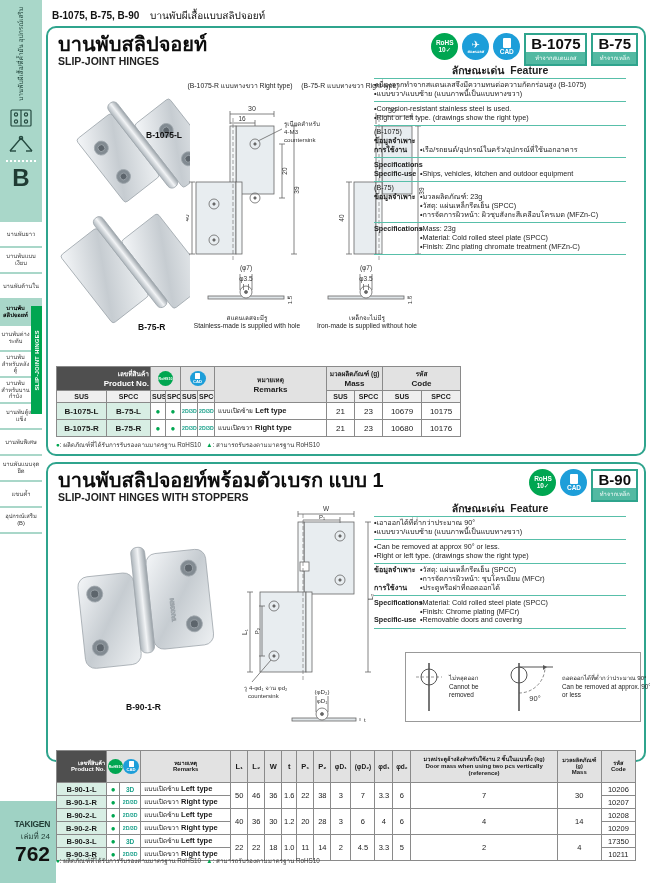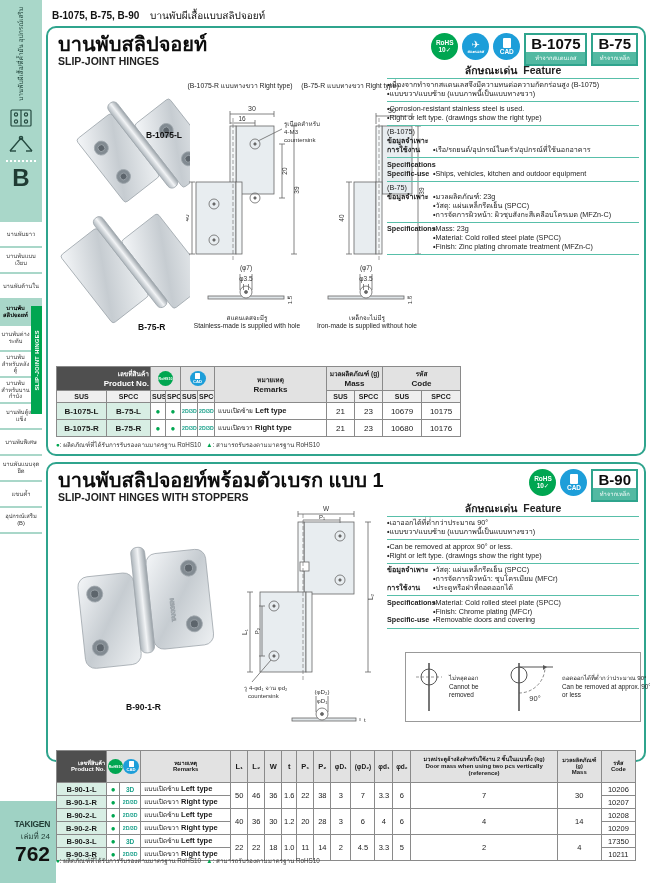--- a/index.html
+++ b/index.html
@@ -38,21 +38,21 @@
   .circle{width:27px;height:27px;border-radius:50%;color:#fff;display:flex;flex-direction:column;align-items:center;justify-content:center;line-height:1;flex:none;}
   .c-rohs{background:#00a651;font-size:6.5px;font-weight:bold;}
   .c-blue{background:#1d9ed9;font-size:6.5px;font-weight:bold;}
   .c-blue .plane{font-size:10px;}
   .c-blue .doc{width:8px;height:10px;background:#fff;border-radius:1px;margin-bottom:1px;}
   .c-blue .tiny{font-size:4px;}
   .plate{border:2px solid #2fa48d;background:#fff;text-align:center;flex:none;}
   .plate-code{font-size:15px;font-weight:bold;padding:0 5px;color:#0d0d0d;}
   .plate-mat{background:#53b9a2;color:#fff;font-size:5.8px;padding:1px 2px;white-space:nowrap;}
   
-  .fbox{position:absolute;right:5px;width:252px;font-size:7.2px;line-height:1.22;color:#222;}
+  .fbox{position:absolute;right:18px;width:252px;font-size:7.2px;line-height:1.22;color:#222;}
   .ftitle{text-align:center;font-weight:bold;font-size:10.5px;border-bottom:1.5px solid #58bfa9;padding-bottom:1px;}
   .fgroup{border-bottom:1.5px solid #58bfa9;padding:2.5px 0;}
   .fb{padding-left:7px;text-indent:-7px;}
   .fb::before{content:"\2022 ";font-weight:bold;}
   .frow{display:flex;}
   .flabel{width:46px;flex:none;font-weight:bold;}
   .fitems{flex:1;}
   .fhead{font-weight:normal;}
   
   svg text{font-family:"Liberation Sans","DejaVu Sans",sans-serif;fill:#333;}

